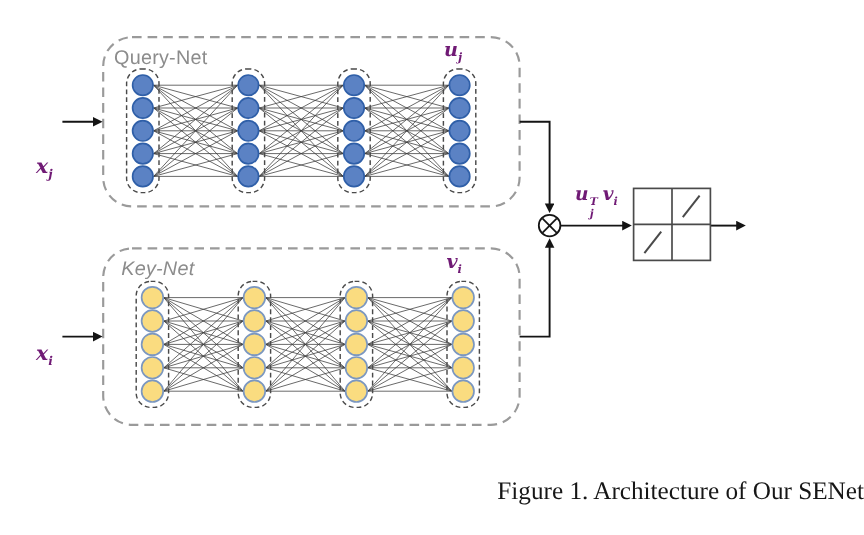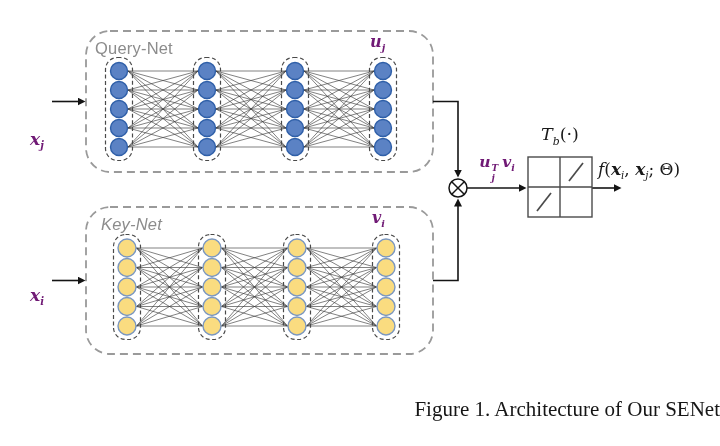--- a/index.html
+++ b/index.html
@@ -290,22 +290,16 @@
     <span>v</span><sub>i</sub>
   </div>
 
   <div class="label math" style="left:468px;top:153px;width:58px;text-align:center;font-size:15.5px;">
     <span>u</span><span class="ss">
         <span>T</span>
         <span>j</span>
       </span><span style="display:inline-block;width:3px;"></span><span>v</span><sub>i</sub>
   </div>
 
-  <div class="label cal" style="left:524px;top:124px;width:72px;text-align:center;font-size:17.5px;">
-    <span>T</span><sub>b</sub><span class="up">(·)</span>
-  </div>
-
-  <div class="label out" style="left:598px;top:160px;font-size:17px;">
-    <span class="it">f</span><span class="up">(</span><span class="bi">x</span><sub>i</sub><span class="up">, </span><span class="bi">x</span><sub>j</sub><span class="up">; Θ)</span>
-  </div>
+
 
   <div class="caption">Figure 1. Architecture of Our SENet</div>
 </div>
 
 </body></html>

